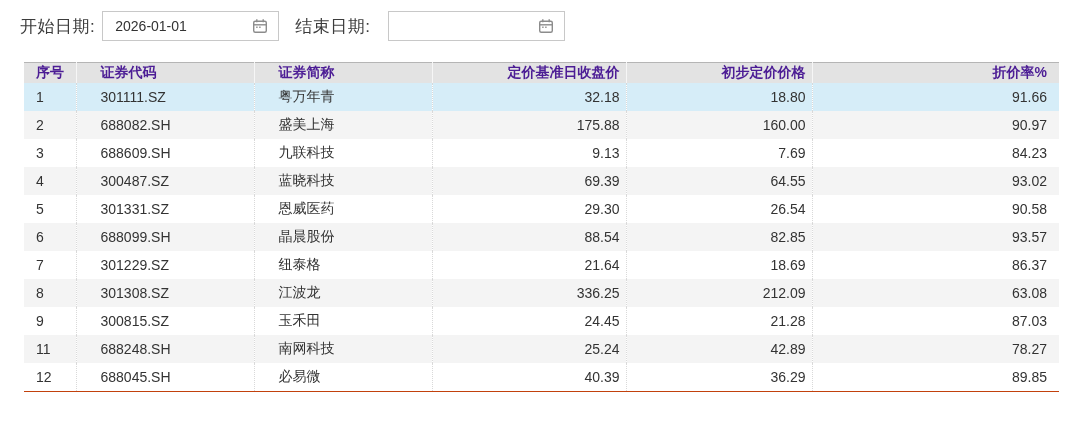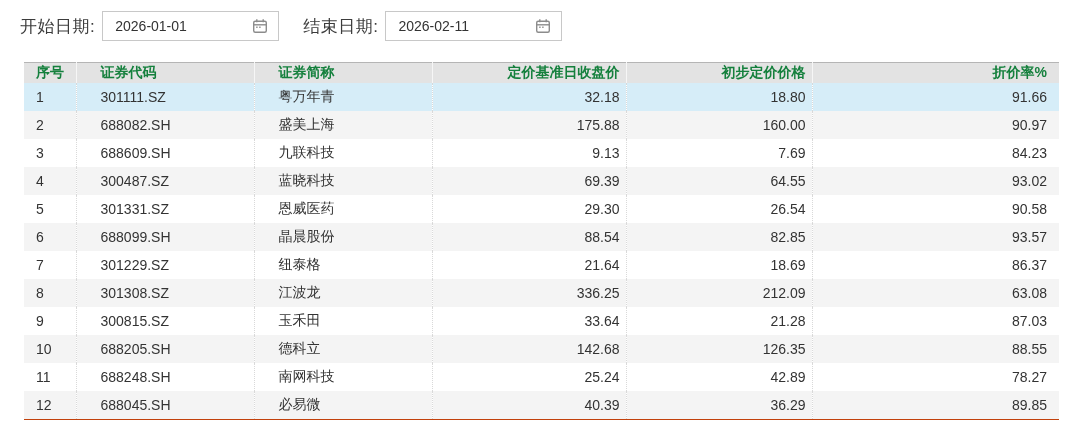--- a/index.html
+++ b/index.html
@@ -8,21 +8,21 @@
     font-family:"Liberation Sans","DejaVu Sans",sans-serif;
     color:#333;
   }
   
   .toolbar{
     display:flex;align-items:center;
     padding:10px 0 0 20px;
     height:32px;
   }
   .filter-group{display:flex;align-items:center;}
-  .filter-group + .filter-group{margin-left:24px;}
+  .filter-group + .filter-group{margin-left:16px;gap:11px;}
   .filter-label{font-size:17px;color:#3c3c3c;margin-right:7px;letter-spacing:.5px;}
   .date-input{
     position:relative;display:flex;align-items:center;
     width:177px;height:30px;box-sizing:border-box;
     border:1px solid #c8c8c8;border-radius:0;background:#fff;cursor:pointer;
   }
   .date-input input{
     border:none;outline:none;background:transparent;
     font-family:inherit;font-size:14px;color:#333;
     padding:0 0 0 12px;width:118px;
@@ -30,21 +30,21 @@
   .cal{margin-left:auto;margin-right:10px;display:flex;align-items:center;}
   .cal svg{display:block;}
   
   table{
     border-collapse:collapse;table-layout:fixed;
     width:1035px;margin:20px 0 0 24px;
     font-size:14px;
   }
   thead th{
     background:var(--header-bg,#e3e3e3);
-    color:#15803d;font-weight:bold;
+    color:#4c1d95;font-weight:bold;
     height:16px;box-sizing:border-box;
     border-top:1px solid #b5b5b5;
     border-right:1px solid #f6f6f6;
     white-space:nowrap;overflow:hidden;
     cursor:default;
   }
   thead th:last-child{border-right:none;}
   tbody td{
     height:28px;box-sizing:border-box;
     border-right:1px dotted #d9d9d9;
@@ -86,21 +86,20 @@
           <line x1="4.2" y1="9.3" x2="5.6" y2="9.3"></line>
           <line x1="7.2" y1="9.3" x2="8.6" y2="9.3"></line>
         </svg>
       </span>
     </div>
   </div>
 
   <div class="filter-group">
     <span class="filter-label">结束日期:</span>
     <div class="date-input">
-      <input type="text" readonly="" value="2026-02-11" style="">
       <span class="cal">
         <svg width="16" height="16" viewBox="0 0 16 16" fill="none" stroke="#8c8c8c" stroke-width="1.4">
           <rect x="1.7" y="3.2" width="12.6" height="11" rx="1.5"></rect>
           <line x1="1.7" y1="6.8" x2="14.3" y2="6.8"></line>
           <line x1="4.8" y1="1.2" x2="4.8" y2="4.2"></line>
           <line x1="11.2" y1="1.2" x2="11.2" y2="4.2"></line>
           <line x1="4.2" y1="9.3" x2="5.6" y2="9.3"></line>
           <line x1="7.2" y1="9.3" x2="8.6" y2="9.3"></line>
         </svg>
       </span>
@@ -182,31 +181,23 @@
         <td class="align-left">301308.SZ</td>
         <td class="align-left">江波龙</td>
         <td class="align-right">336.25</td>
         <td class="align-right">212.09</td>
         <td class="align-right">63.08</td>
       </tr>
       <tr>
         <td class="align-left">9</td>
         <td class="align-left">300815.SZ</td>
         <td class="align-left">玉禾田</td>
-        <td class="align-right">33.64</td>
+        <td class="align-right">24.45</td>
         <td class="align-right">21.28</td>
         <td class="align-right">87.03</td>
-      </tr>
-      <tr>
-        <td class="align-left">10</td>
-        <td class="align-left">688205.SH</td>
-        <td class="align-left">德科立</td>
-        <td class="align-right">142.68</td>
-        <td class="align-right">126.35</td>
-        <td class="align-right">88.55</td>
       </tr>
       <tr>
         <td class="align-left">11</td>
         <td class="align-left">688248.SH</td>
         <td class="align-left">南网科技</td>
         <td class="align-right">25.24</td>
         <td class="align-right">42.89</td>
         <td class="align-right">78.27</td>
       </tr>
       <tr>

